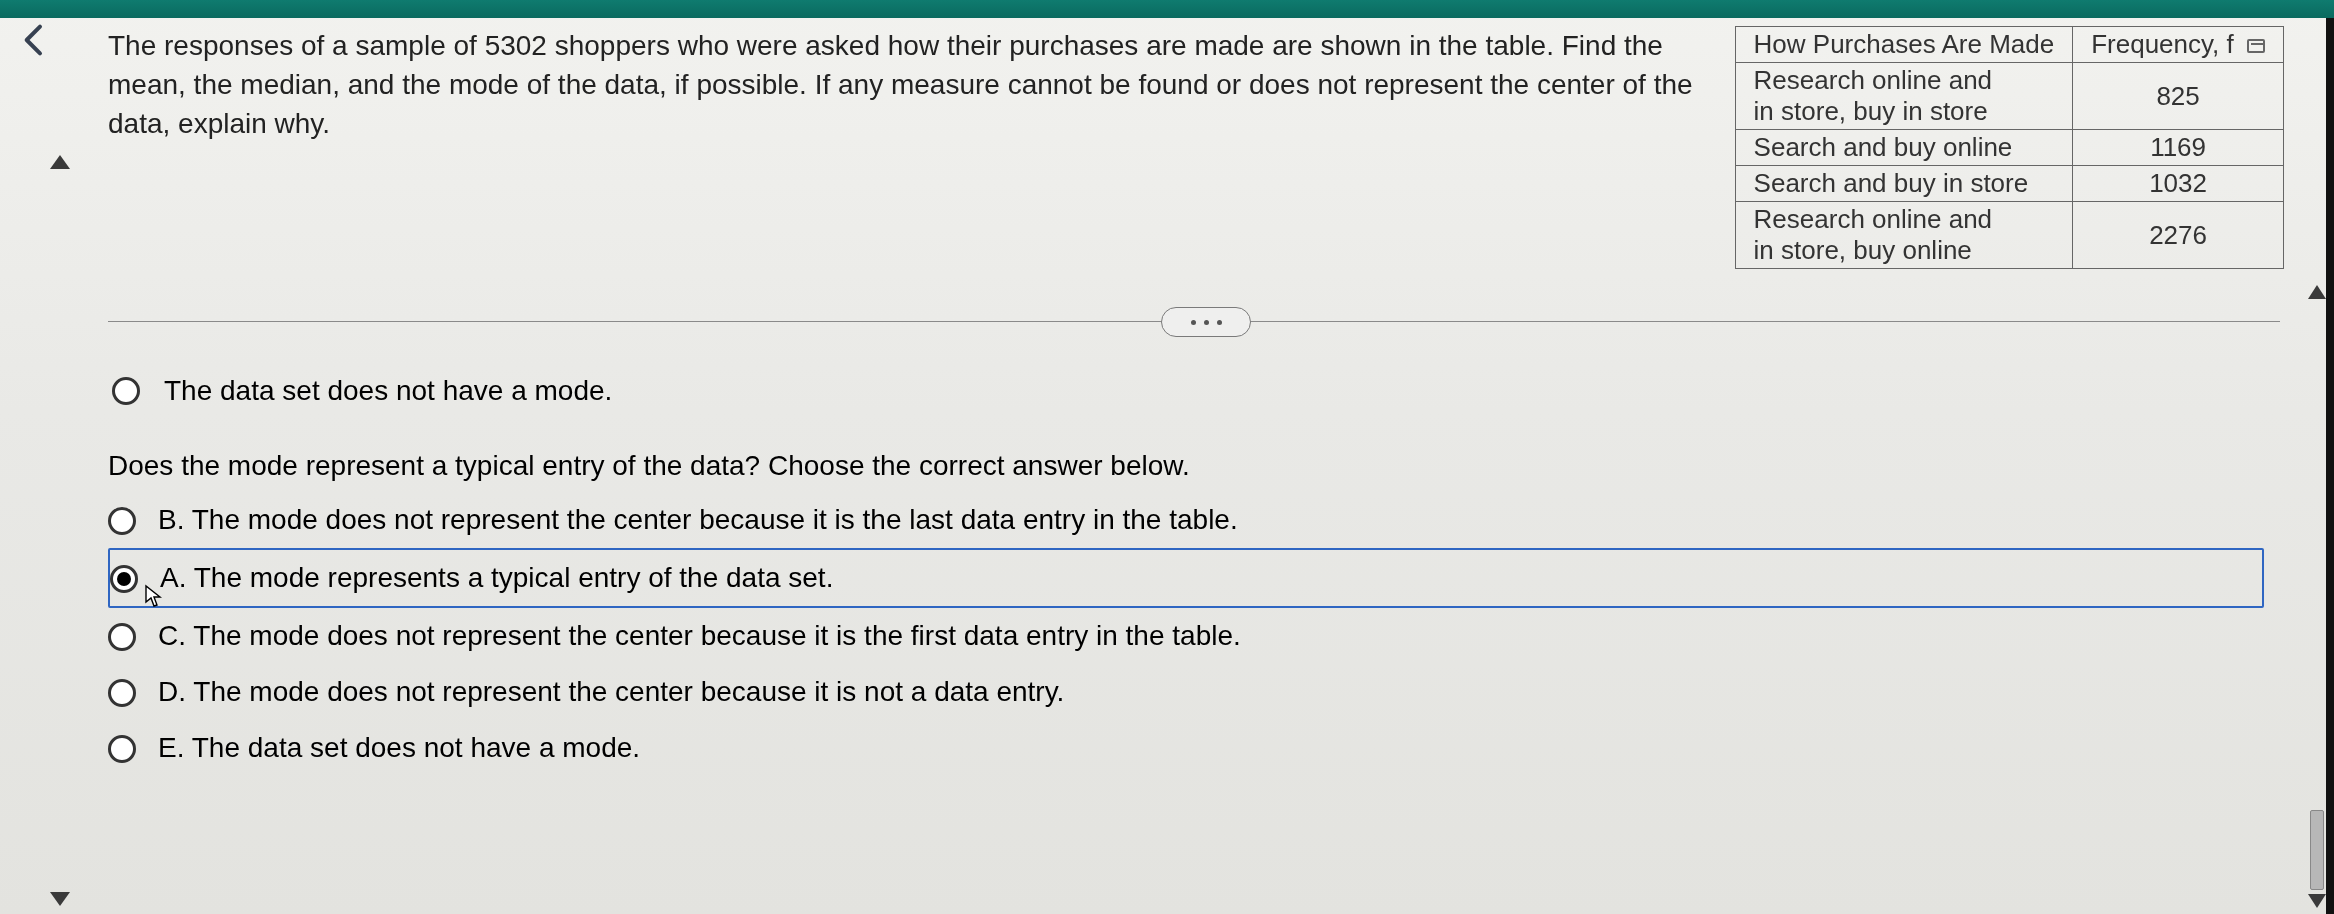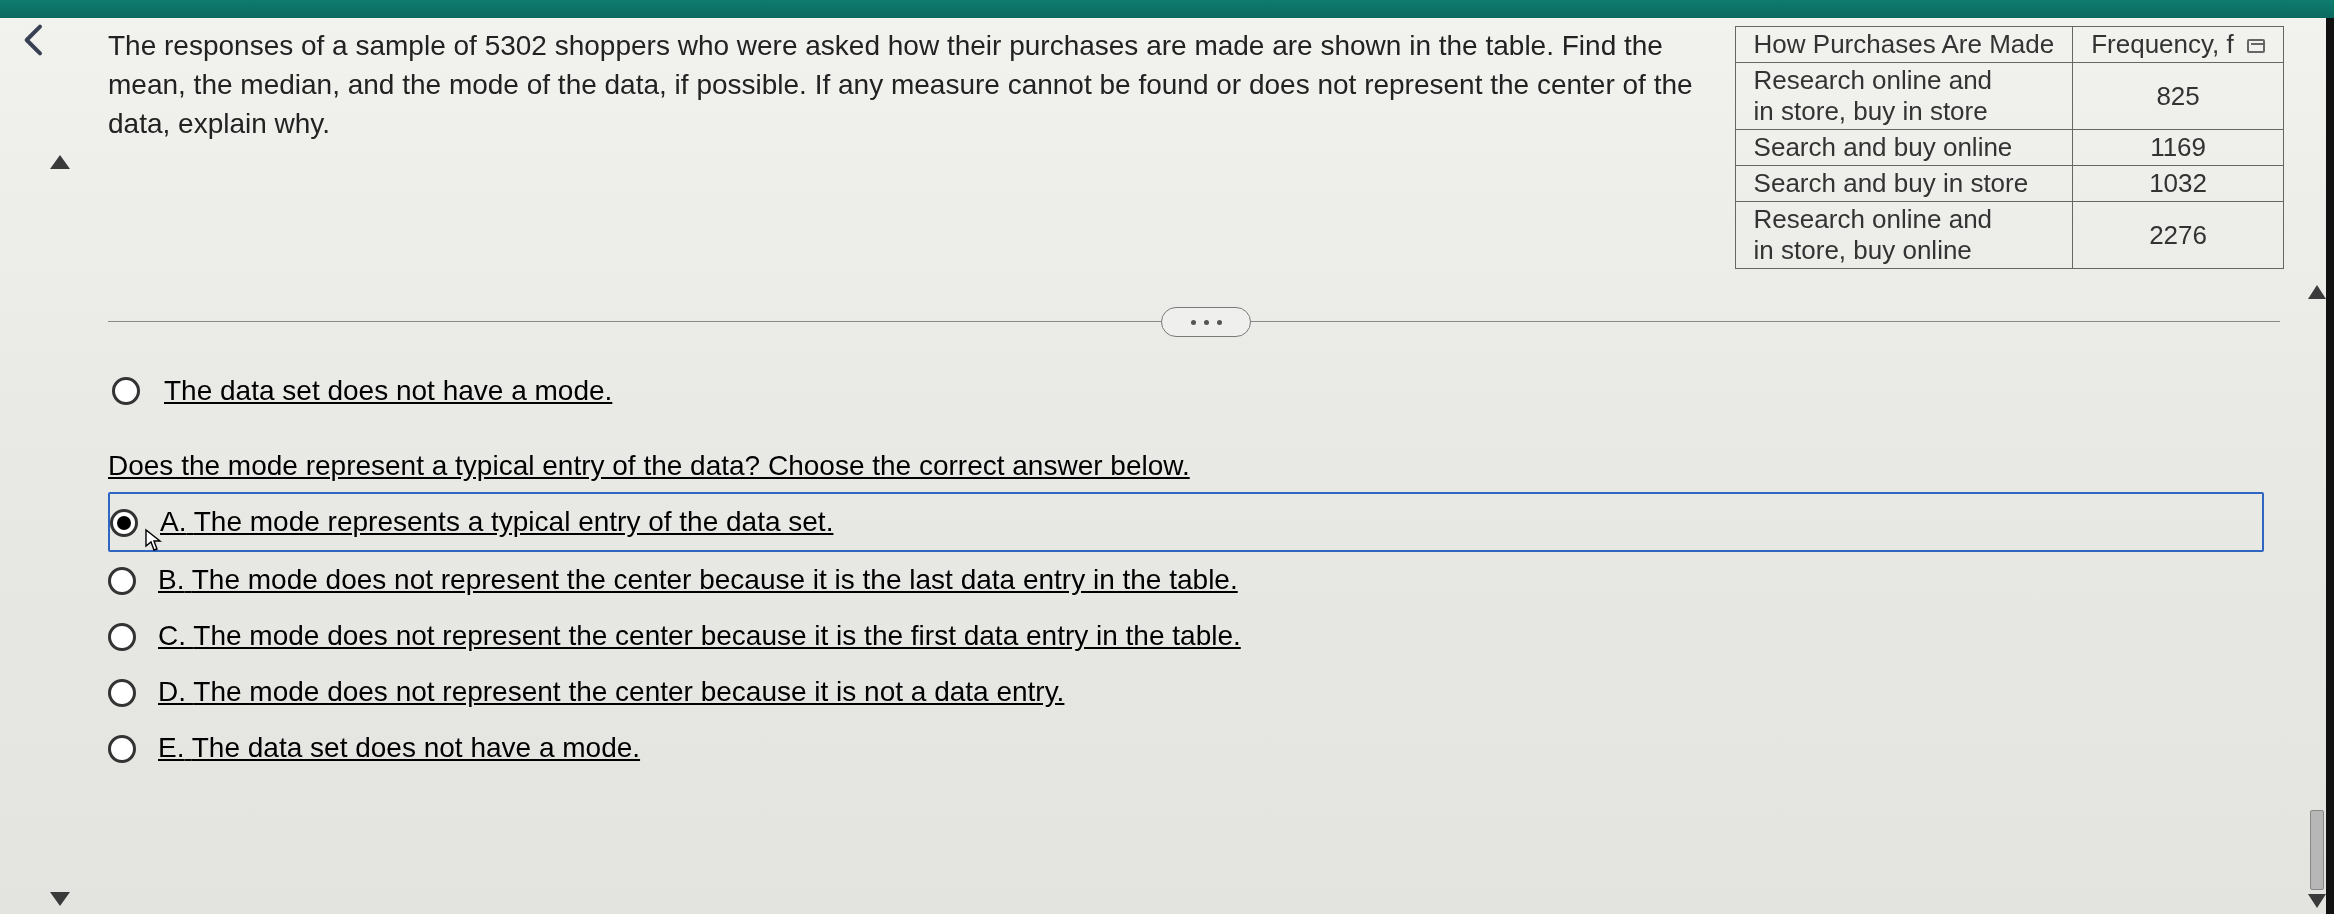--- a/index.html
+++ b/index.html
@@ -19,21 +19,21 @@
   .data-table th { font-weight:400; background:transparent; }
   .data-table .freq   { text-align:center; }
   .popout-icon { display:inline-block; width:18px; height:14px; border:2px solid #666; border-radius:2px; vertical-align:middle; margin-left:6px; position:relative; }
   .popout-icon:after { content:""; position:absolute; left:2px; top:2px; width:12px; height:2px; background:#666; }
 
   .divider-row { margin-top:30px; position:relative; height:46px; }
   .divider-line { border:none; border-top:1px solid #8a8a8a; position:absolute; top:22px; left:0; right:24px; }
   .ellipsis-pill { position:absolute; left:50%; transform:translateX(-50%); top:8px; width:90px; height:30px; border:1.5px solid #7a7a7a; border-radius:16px; background:#efefee; display:flex; align-items:center; justify-content:center; gap:8px; cursor:pointer; }
   .ellipsis-pill span { width:5px; height:5px; border-radius:50%; background:#555; }
 
-  .answers { margin-top:24px; padding-right:40px;text-decoration:underline; }
+  .answers { margin-top:24px; padding-right:40px; }
   .option { display:flex; align-items:center; gap:24px; font-size:28px; line-height:1.6; margin-bottom:2px; }
   .radio { width:28px; height:28px; border:3px solid #333; border-radius:50%; display:inline-flex; align-items:center; justify-content:center; cursor:pointer; flex:0 0 28px; background:#fff; }
   .radio .dot { width:14px; height:14px; border-radius:50%; background:#000; display:none; }
   .radio.selected .dot { display:block; }
 
   .subq { font-size:28px; margin:36px 0 10px 0; }
 
   .choice-block { margin-top:6px; font-size:28px; line-height:2.0; }
   .choice-row { display:flex; align-items:center; gap:22px; }
   .choice-row .radio { margin-top:2px; }
@@ -117,32 +117,32 @@
 
     <div class="answers">
       <div class="option" style="margin-left:4px;">
         <span class="radio"></span>
         <span>The data set does not have a mode.</span>
       </div>
 
       <div class="subq">Does the mode represent a typical entry of the data? Choose the correct answer below.</div>
 
       <div class="choice-block" style="position:relative;">
+        <div class="choice-row">
+          <span class="radio"></span>
+          <span><span class="letter">B.</span> <span>The mode does not represent the center because it is the last data entry in the table.</span></span>
+        </div>
         <div class="choice-row selected-box" style="position:relative;">
           <span class="radio selected">
               <span class="dot"></span>
             </span>
           <span><span class="letter">A.</span> <span>The mode represents a typical entry of the data set.</span></span>
           <svg class="cursor" style="left:34px; top:34px;" viewBox="0 0 20 24">
               <path d="M2 2 L2 18 L7 14 L10 22 L13 21 L10 13 L16 13 Z" fill="#fff" stroke="#000" stroke-width="1.4"></path>
             </svg>
-        </div>
-        <div class="choice-row">
-          <span class="radio"></span>
-          <span><span class="letter">B.</span> <span>The mode does not represent the center because it is the last data entry in the table.</span></span>
         </div>
         <div class="choice-row">
           <span class="radio"></span>
           <span><span class="letter">C.</span> <span>The mode does not represent the center because it is the first data entry in the table.</span></span>
         </div>
         <div class="choice-row">
           <span class="radio"></span>
           <span><span class="letter">D.</span> <span>The mode does not represent the center because it is not a data entry.</span></span>
         </div>
         <div class="choice-row">

